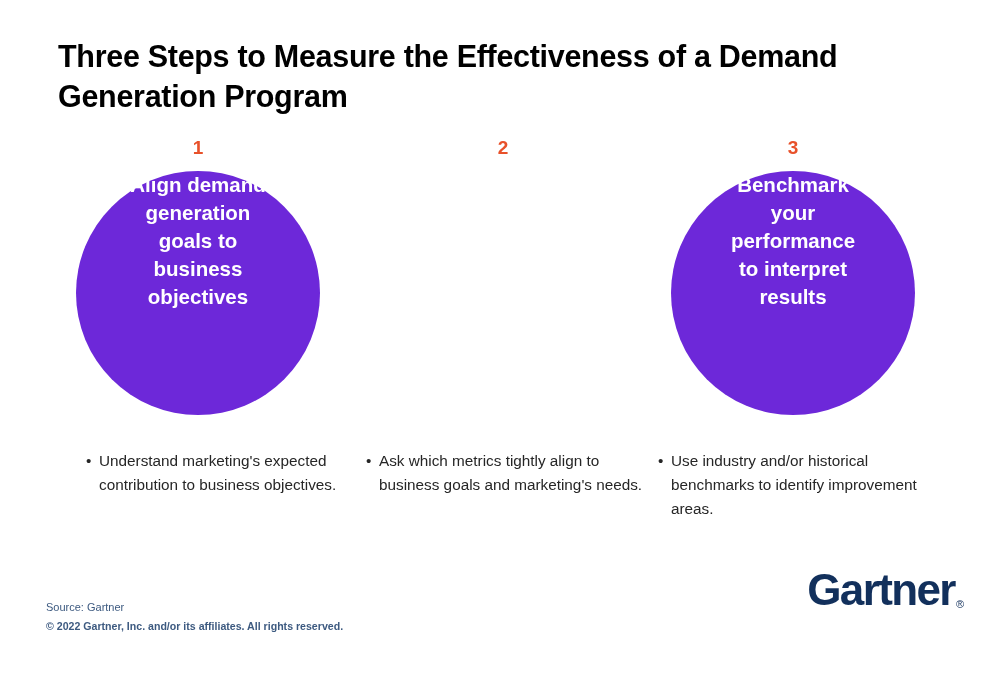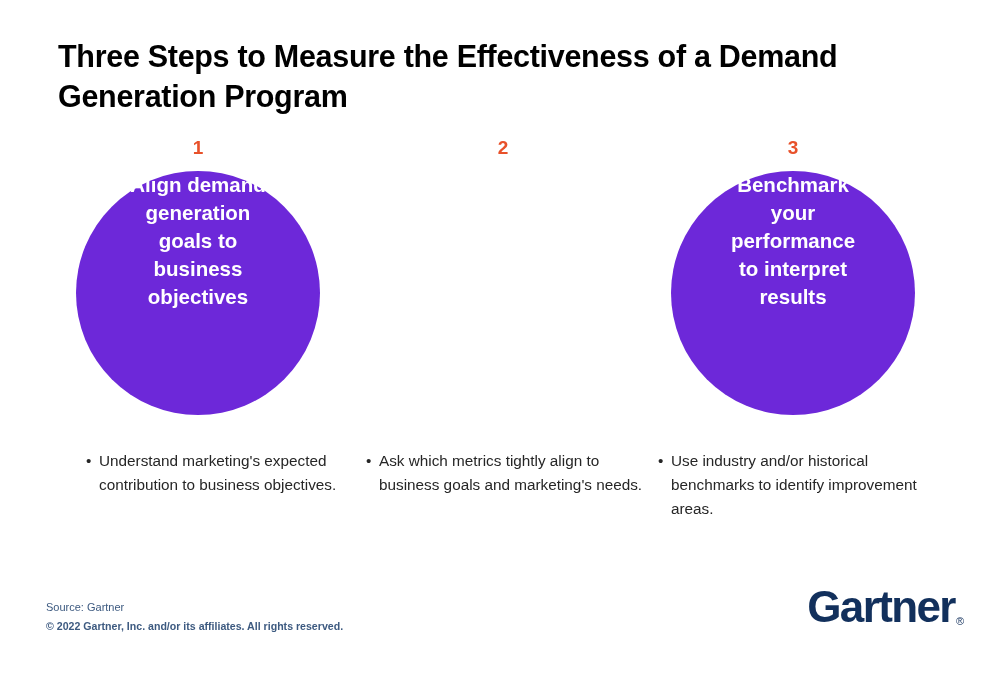--- a/index.html
+++ b/index.html
@@ -129,21 +129,21 @@
     top: 620px;
     font-size: 10.6px;
     color: #3D5A80;
     line-height: 1.2;
     font-weight: bold;
   }
 
   .logo {
     position: absolute;
     right: 36px;
-    top: 585px;
+    top: 568px;
     display: flex;
     align-items: flex-end;
     color: #12305C;
     justify-content: space-between;
   }
   .logo-word {
     font-size: 44px;
     font-weight: bold;
     letter-spacing: -1.6px;
     line-height: 1;

